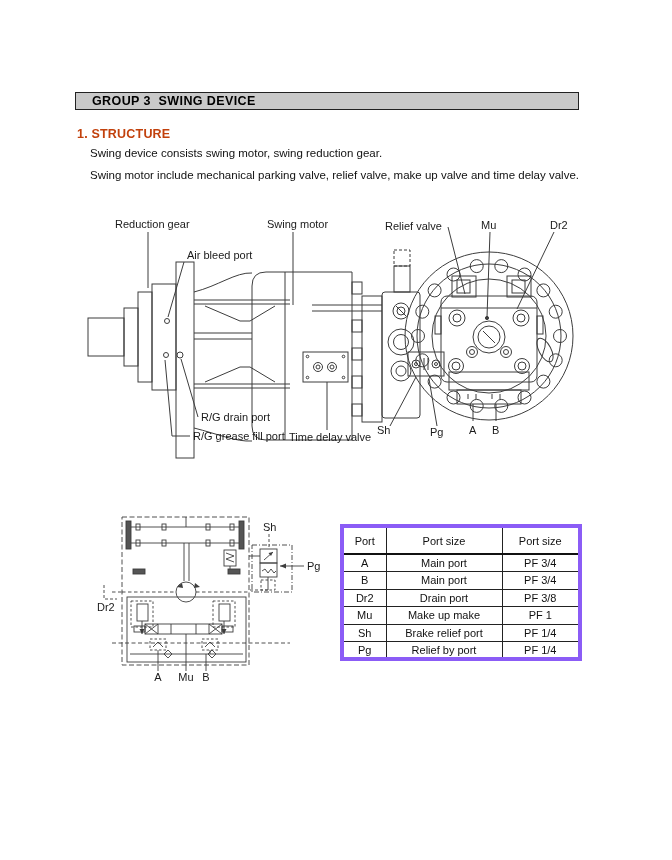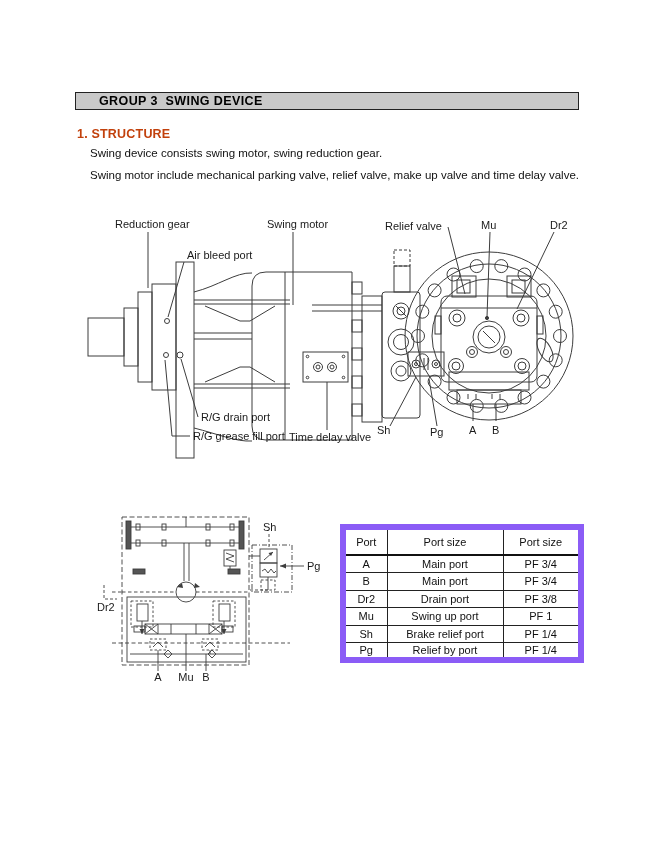--- a/index.html
+++ b/index.html
@@ -5,41 +5,41 @@
   * { margin:0; padding:0; box-sizing:border-box; }
   html,body { background:#ffffff; }
   .page {
     position:relative; width:672px; height:860px; background:#ffffff;
     font-family:"Liberation Sans","DejaVu Sans",sans-serif; color:#1a1a1a;
     overflow:hidden;
   }
   .header-bar {
     position:absolute; left:75px; top:92px; width:504px; height:18px;
     background:#c9c9c9; border:1.5px solid #222;
-    display:flex; align-items:center; padding-left:23px;
+    display:flex; align-items:center; padding-left:16px;
     font-size:12.5px; font-weight:bold; letter-spacing:.4px; white-space:pre;
     color:#000;
   }
   .heading {
     position:absolute; left:77px; top:127px;
     font-size:12.5px; font-weight:bold; color:#c2410c; letter-spacing:.2px;
   }
   .bodytext { position:absolute; left:90px; font-size:11.5px; color:#111; }
   .line1 { top:147px; }
   .line2 { top:169px; }
   .fig1 { position:absolute; left:75px; top:212px; }
   .fig2 { position:absolute; left:88px; top:503px; }
   svg text {
     font-family:"Liberation Sans","DejaVu Sans",sans-serif;
     font-size:11px; fill:#1a1a1a; stroke:none;
   }
   table.ports {
     position:absolute; left:340px; top:524px;
     border-collapse:collapse; font-size:11px; color:#111;
-    border:6px solid #8b5cf6; table-layout:fixed;
+    border:4px solid #8b5cf6; table-layout:fixed;
   }
   table.ports th, table.ports td {
     border:1.2px solid #222; text-align:center; vertical-align:middle;
     padding:0 2px; font-weight:normal;
   }
   table.ports thead th { height:28px; border-bottom:2.2px solid #111; }
   table.ports td { height:17.5px; }
   .col-port { width:44px; } .col-name { width:116px; } .col-size { width:78px; }
 </style>
 </head>
@@ -335,21 +335,21 @@
         <td>Main port</td>
         <td>PF 3/4</td>
       </tr>
       <tr>
         <td>Dr2</td>
         <td>Drain port</td>
         <td>PF 3/8</td>
       </tr>
       <tr>
         <td>Mu</td>
-        <td>Swing up port</td>
+        <td>Make up make</td>
         <td>PF 1</td>
       </tr>
       <tr>
         <td>Sh</td>
         <td>Brake relief port</td>
         <td>PF 1/4</td>
       </tr>
       <tr>
         <td>Pg</td>
         <td>Relief by port</td>

